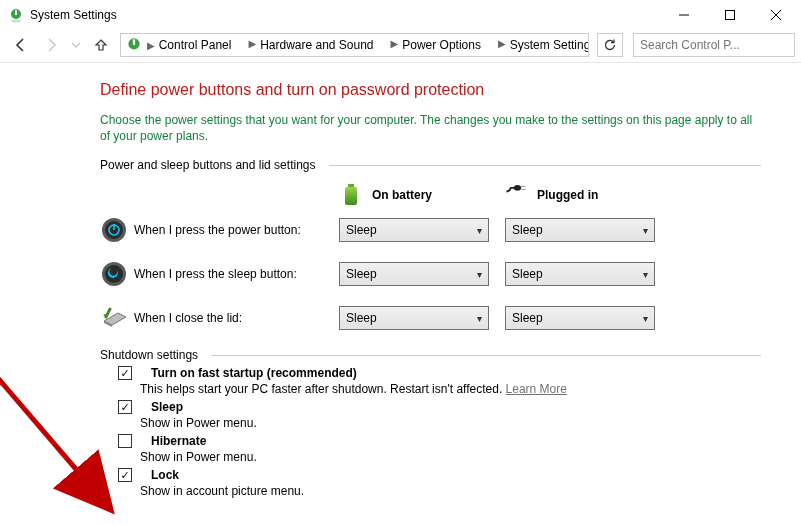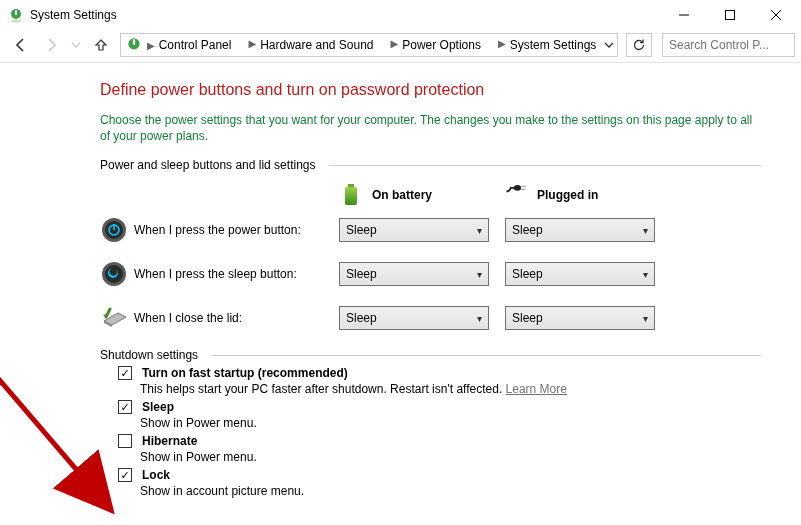--- a/index.html
+++ b/index.html
@@ -60,21 +60,21 @@
     font-size: 10px;
     color: #444;
   }
   .refresh-btn {
     width: 26px; height: 24px;
     border: 1px solid #ccc;
     display: flex; align-items: center; justify-content: center;
     margin-left: 2px;
   }
   .searchbox {
-    width: 133px; height: 24px;
+    width: 162px; height: 24px;
     border: 1px solid #ccc;
     margin-left: 6px;
     display: flex; align-items: center;
     padding: 0 4px;
   }
   .searchbox input {
     border: none; outline: none;
     flex: 1; font-size: 12px;
     background: transparent;
     color: #555;
@@ -137,21 +137,21 @@
     border: 1px solid #707070;
     background: linear-gradient(#f0f0f0,#e3e3e3);
     display: flex; align-items: center; justify-content: space-between;
     padding: 0 6px;
     margin-right: 16px;
   }
   .fake-select .chev { font-size: 10px; color: #333; }
 
   .shutdown-section { margin-top: 8px; }
   .check-item { margin: 4px 0 2px 18px; }
-  .check-line { display: flex; align-items: flex-start; gap: 10px; }
+  .check-line { display: flex; align-items: flex-start; gap: 19px; }
   .check-line .label { font-weight: 700; }
   .check-sub { margin: 2px 0 0 22px; font-size: 12px; }
   .link { color: #737373; text-decoration: underline; cursor: pointer; }
 
   .checkbox {
     width: 14px; height: 14px;
     border: 1px solid #333;
     display: inline-flex; align-items: center; justify-content: center;
     background: #fff;
     font-size: 11px; line-height: 1;

